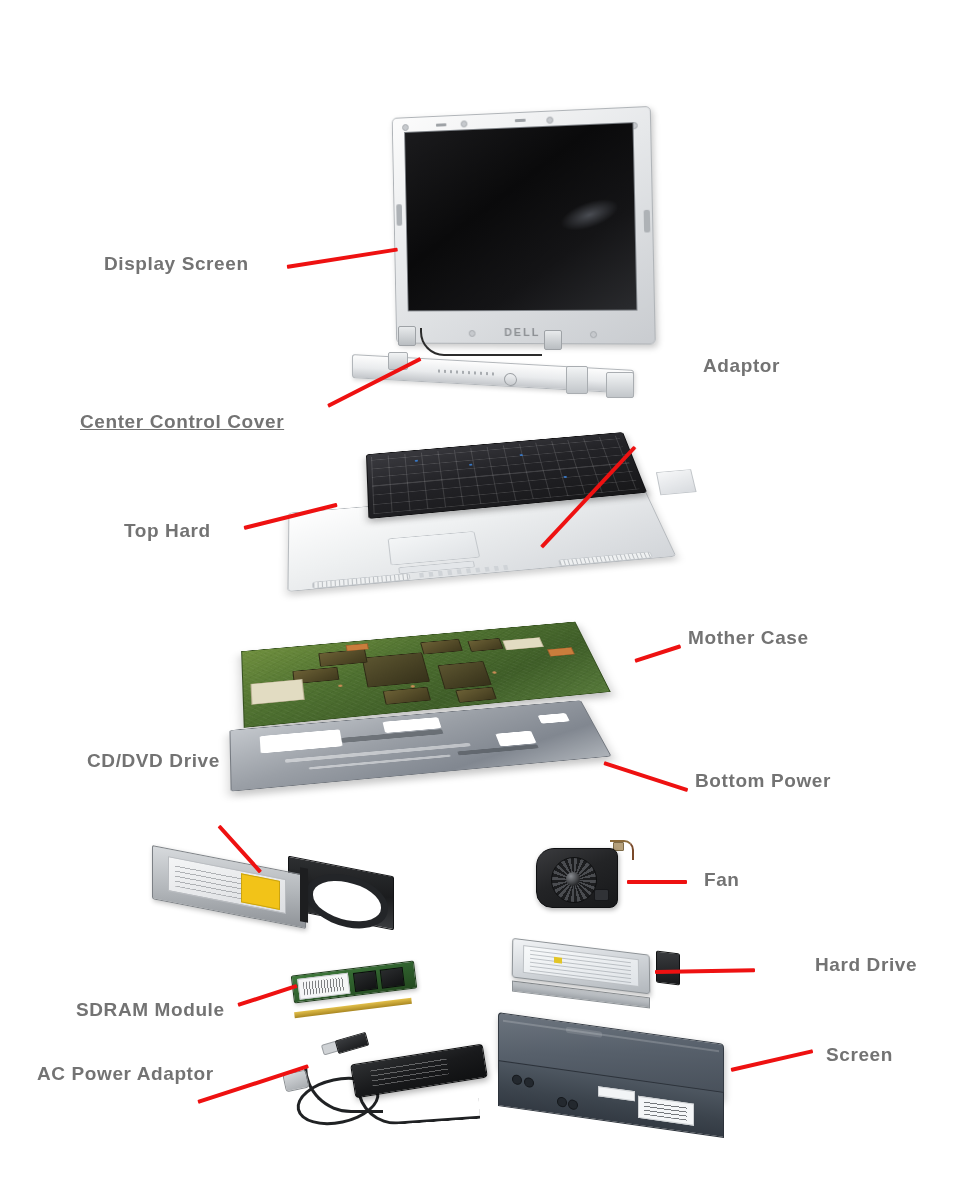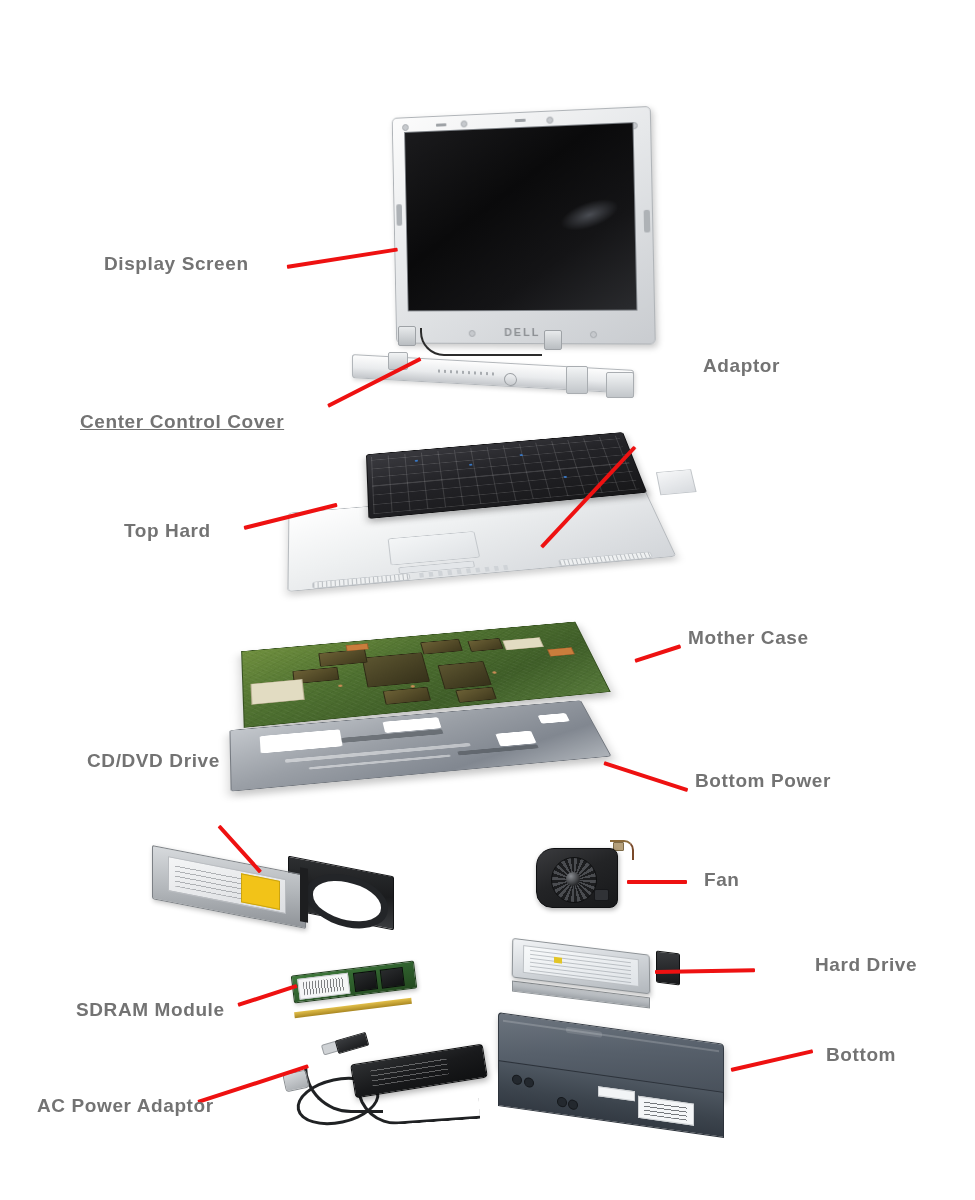--- a/index.html
+++ b/index.html
@@ -499,17 +499,17 @@
   <div class="label" style="left:695px; top:771px;">Bottom Power</div>
 
   <div class="label" style="left:87px; top:751px;">CD/DVD Drive</div>
 
   <div class="label" style="left:704px; top:870px;">Fan</div>
 
   <div class="label" style="left:771px; top:955px;margin-left:44px;">Hard Drive</div>
 
   <div class="label" style="left:76px; top:1000px;">SDRAM Module</div>
 
-  <div class="label" style="left:37px; top:1096px;">AC Power Adaptor</div>
-
-  <div class="label" style="left:826px; top:1045px;">Bottom</div>
+  <div class="label" style="left:37px; top:1064px;">AC Power Adaptor</div>
+
+  <div class="label" style="left:826px; top:1045px;">Screen</div>
 
 </div>
 
 </body></html>

